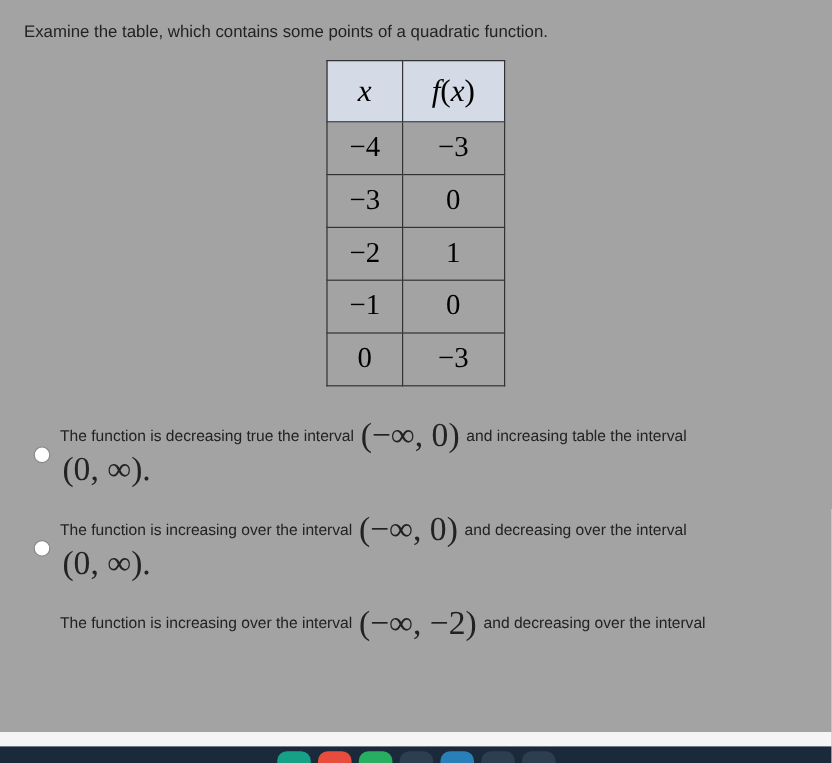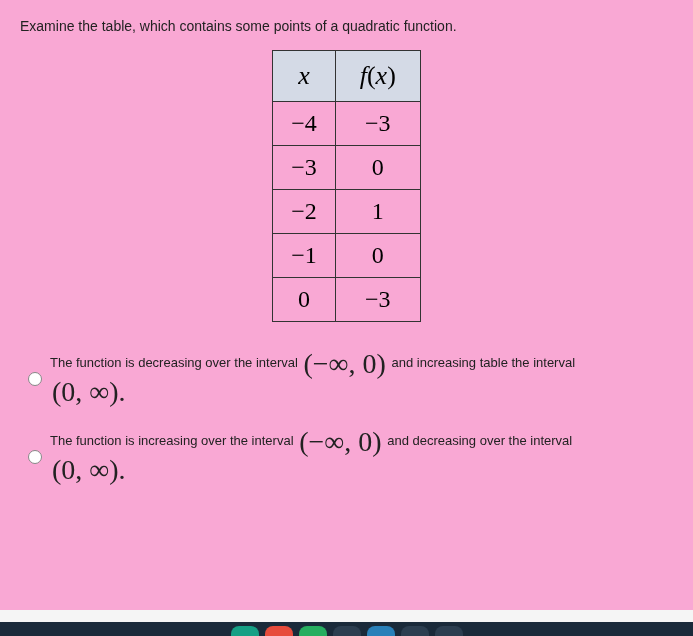--- a/index.html
+++ b/index.html
@@ -5,21 +5,21 @@
     * { box-sizing: border-box; margin: 0; padding: 0; }
     body {
       font-family: Arial, sans-serif;
       background: #f5f5f5;
       width: 693px;
       height: 636px;
       position: relative;
       overflow: hidden;
     }
     .page {
-      background: #f9a8d4;
+      background: #a3a3a3;
       padding: 18px 20px 0 20px;
       min-height: 610px;
     }
     .prompt {
       font-size: 14px;
       color: #222;
       margin-bottom: 16px;
     }
     .table-wrap {
       display: flex;
@@ -143,37 +143,45 @@
       </tbody>
     </table>
   </div>
 
 
   <div class="choices">
 
     <div class="choice">
       <div class="radio"></div>
       <div class="choice-body">
-        <span>The function is decreasing over the interval </span>
+        <span>The function is decreasing true the interval </span>
         <span class="math-int">(−∞, 0)</span>
         <span> and increasing table the interval </span><br>
         <span class="math-int">(0, ∞).</span>
       </div>
     </div>
 
     <div class="choice">
       <div class="radio"></div>
       <div class="choice-body">
         <span>The function is increasing over the interval </span>
         <span class="math-int">(−∞, 0)</span>
         <span> and decreasing over the interval </span><br>
         <span class="math-int">(0, ∞).</span>
       </div>
     </div>
 
+    <div class="choice" style="margin-bottom:0">
+      <div class="radio" style="visibility:hidden"></div>
+      <div class="choice-body">
+        <span>The function is increasing over the interval </span>
+        <span class="math-int">(−∞, −2)</span>
+        <span> and decreasing over the interval</span>
+      </div>
+    </div>
 
   </div>
 </div>
 
 <div class="taskbar">
   <div class="tb-icon tb-teal"></div>
   <div class="tb-icon tb-red"></div>
   <div class="tb-icon tb-grn"></div>
   <div class="tb-icon tb-dk"></div>
   <div class="tb-icon tb-blu"></div>

